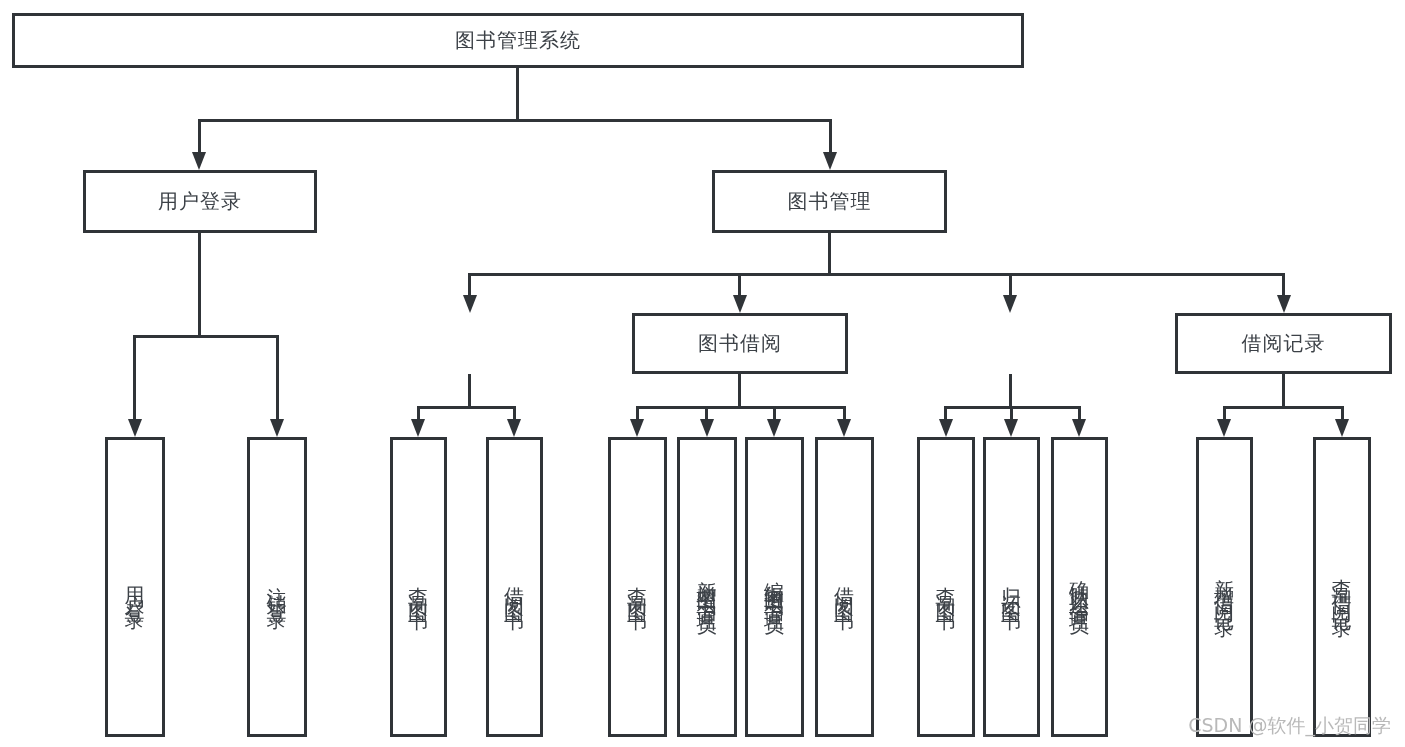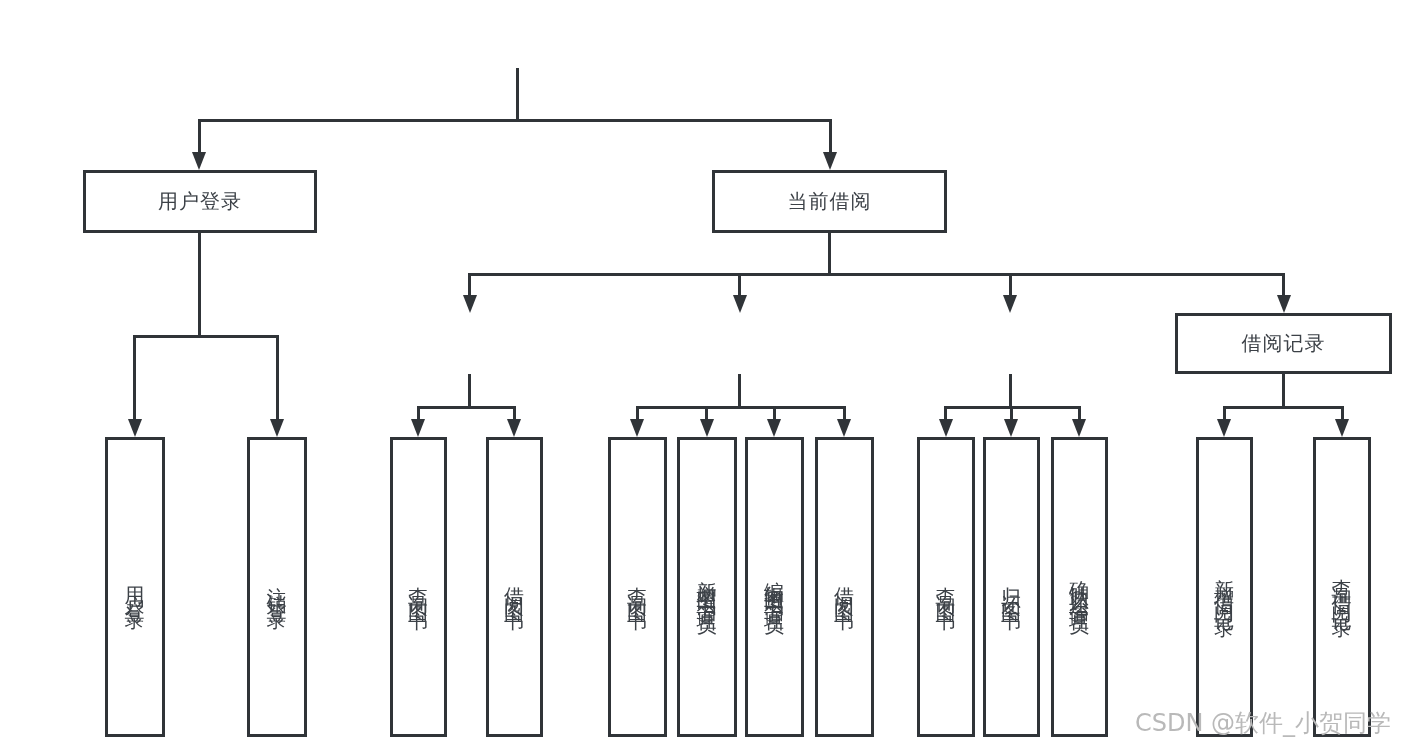--- a/index.html
+++ b/index.html
@@ -24,57 +24,59 @@
     font-size:20px;letter-spacing:8px;line-height:1;
   }
   
   .hl{position:absolute;height:3px;background:#303438;}
   .vl{position:absolute;width:3px;background:#303438;}
   .ah{position:absolute;width:0;height:0;
       border-left:7px solid transparent;border-right:7px solid transparent;
       border-top:18px solid #303438;}
   .watermark{
     position:absolute;right:14px;bottom:8px;
-    color:#b9b9b9;font-size:24px;white-space:nowrap;
+    color:#b9b9b9;font-size:19px;white-space:nowrap;
   }
 </style>
 </head>
 <body>
 
 <div class="canvas">
 
+  <div class="box" style="left:12px;top:13px;width:1012px;height:55px">图书管理系统</div>
 
   <div class="vl" style="left:516px;top:68px;height:54px"></div>
   <div class="hl" style="left:198px;top:119px;width:634px"></div>
   <div class="vl" style="left:198px;top:119px;height:35px"></div>
   <div class="ah" style="left:192px;top:152px"></div>
   <div class="vl" style="left:829px;top:119px;height:35px"></div>
   <div class="ah" style="left:823px;top:152px"></div>
 
   <div class="box" style="left:83px;top:170px;width:234px;height:63px">用户登录</div>
-  <div class="box" style="left:712px;top:170px;width:235px;height:63px">当前借阅</div>
+  <div class="box" style="left:712px;top:170px;width:235px;height:63px">图书管理</div>
 
   <div class="vl" style="left:198px;top:233px;height:105px"></div>
   <div class="hl" style="left:133px;top:335px;width:146px"></div>
   <div class="vl" style="left:133px;top:335px;height:86px"></div>
   <div class="ah" style="left:128px;top:419px"></div>
   <div class="vl" style="left:276px;top:335px;height:86px"></div>
   <div class="ah" style="left:270px;top:419px"></div>
 
   <div class="vl" style="left:828px;top:233px;height:43px"></div>
   <div class="hl" style="left:468px;top:273px;width:817px"></div>
   <div class="vl" style="left:468px;top:273px;height:24px"></div>
   <div class="ah" style="left:463px;top:295px"></div>
   <div class="vl" style="left:738px;top:273px;height:24px"></div>
   <div class="ah" style="left:733px;top:295px"></div>
   <div class="vl" style="left:1009px;top:273px;height:24px"></div>
   <div class="ah" style="left:1003px;top:295px"></div>
   <div class="vl" style="left:1282px;top:273px;height:24px"></div>
   <div class="ah" style="left:1277px;top:295px"></div>
 
+  <div class="box" style="left:632px;top:313px;width:216px;height:61px">图书借阅</div>
   <div class="box" style="left:1175px;top:313px;width:217px;height:61px">借阅记录</div>
 
   <div class="vl" style="left:468px;top:374px;height:35px"></div>
   <div class="hl" style="left:417px;top:406px;width:99px"></div>
   <div class="vl" style="left:417px;top:406px;height:15px"></div>
   <div class="ah" style="left:411px;top:419px"></div>
   <div class="vl" style="left:513px;top:406px;height:15px"></div>
   <div class="ah" style="left:507px;top:419px"></div>
 
   <div class="vl" style="left:738px;top:374px;height:35px"></div>

